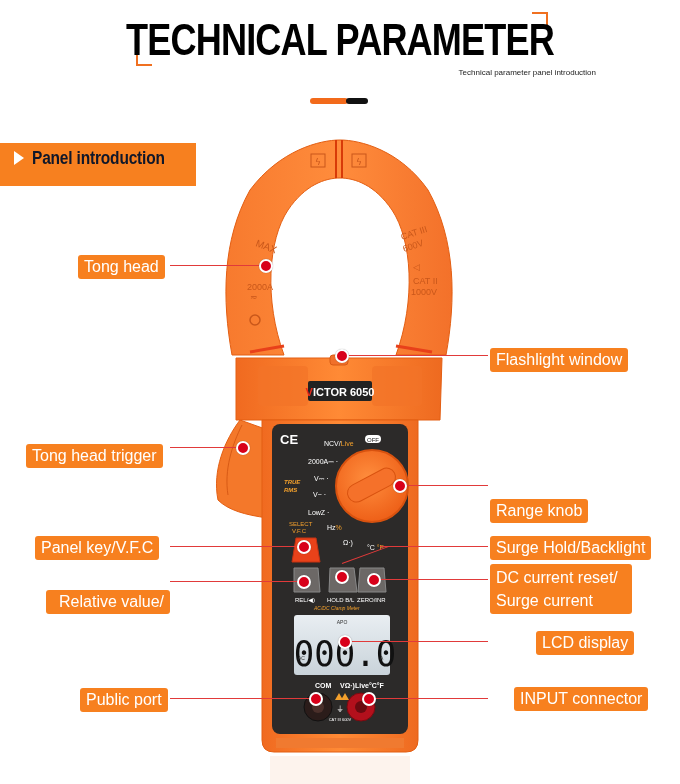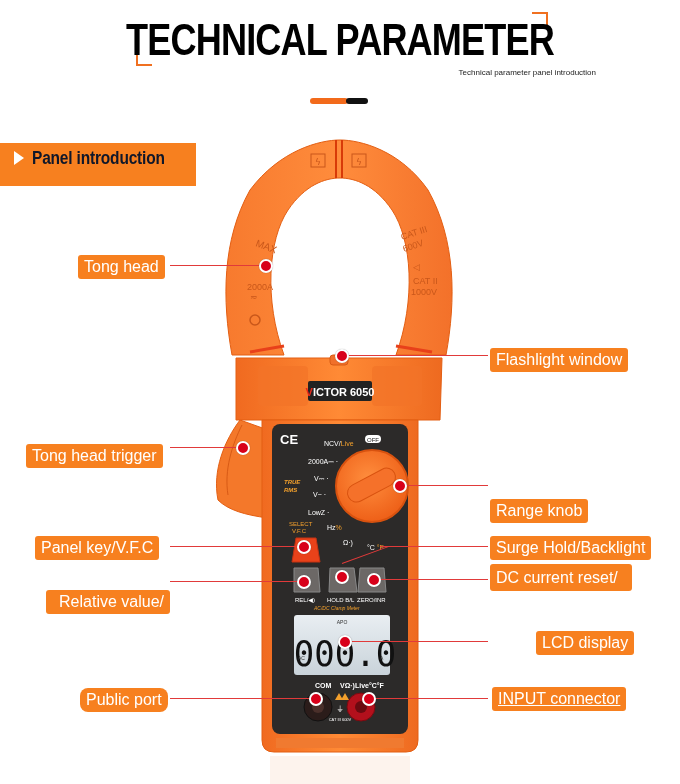--- a/index.html
+++ b/index.html
@@ -190,22 +190,23 @@
 
 <div class="line" style="left:370px; top:698px; width:118px;"></div>
 <div class="dot" style="left:362px; top:692px;"></div>
 
 <div class="lbl" style="left:78px; top:255px;">Tong head</div>
 <div class="lbl" style="left:26px; top:424px;margin-top:20px;">Tong head trigger</div>
 <div class="lbl" style="left:35px; top:536px;">Panel key/V.F.C</div>
 <div class="lbl right" style="left:46px; top:562px; width:112px;margin-top:28px;">
   <div>Relative value/</div>
 </div>
-<div class="lbl" style="left:80px; top:688px;border-radius:8px;">Public port</div>
+<div class="lbl" style="left:80px; top:688px;">Public port</div>
 
 <div class="lbl" style="left:490px; top:348px;">Flashlight window</div>
 <div class="lbl" style="left:490px; top:499px;">Range knob</div>
 <div class="lbl" style="left:490px; top:536px;">Surge Hold/Backlight</div>
 <div class="lbl" style="left:490px; top:564px; width:130px; line-height:23px;">
   <div>DC current reset/</div>
+  <div>Surge current</div>
 </div>
 <div class="lbl" style="left:490px; top:631px;margin-left:46px;">LCD display</div>
-<div class="lbl" style="left:492px; top:687px;text-decoration:underline;">INPUT connector</div>
+<div class="lbl" style="left:514px; top:687px;">INPUT connector</div>
 
 </body></html>

